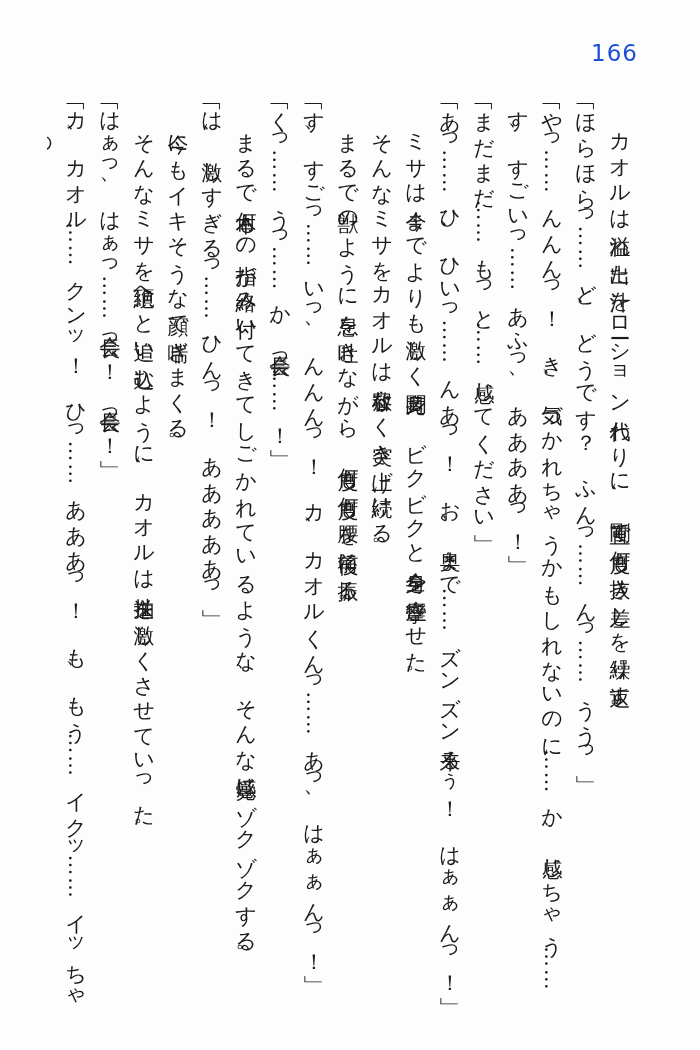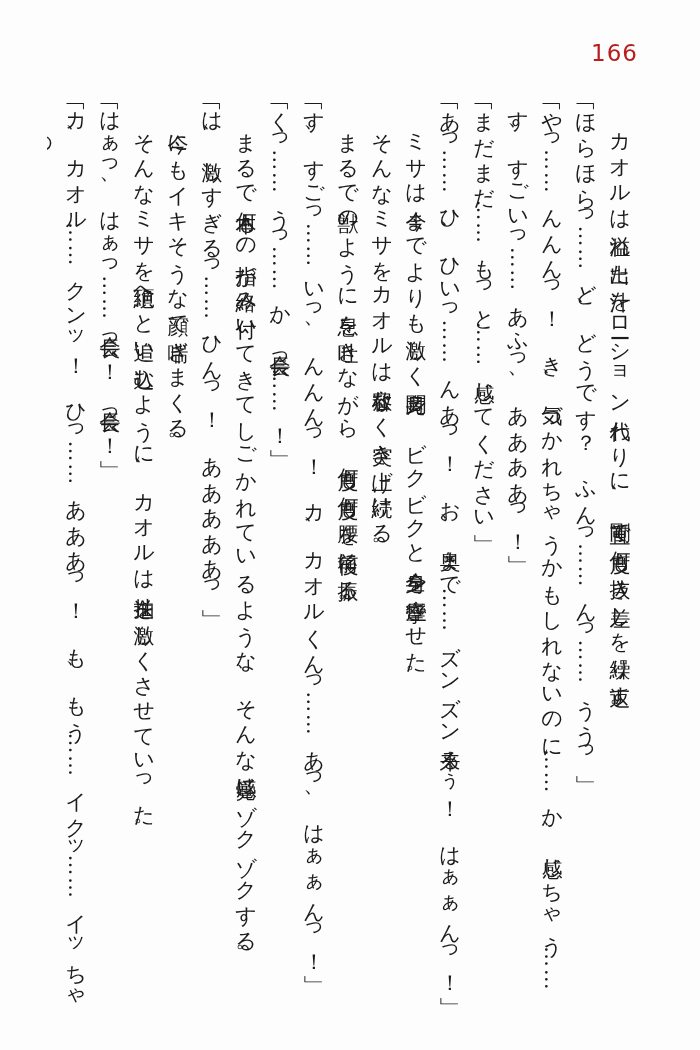--- a/index.html
+++ b/index.html
@@ -14,21 +14,21 @@
     background: #fdfdfd;
     overflow: hidden;
   }
   .page-number {
     position: absolute;
     top: 40px;
     left: 591px;
     font-family: "DejaVu Sans", "Liberation Sans", sans-serif;
     font-size: 23px;
     letter-spacing: 1px;
-    color: #b91c1c;
+    color: #1d4ed8;
   }
   .text-block {
     position: absolute;
     top: 96px;
     right: 63px;
     width: 590px;
     height: 930px;
     writing-mode: vertical-rl;
     text-orientation: mixed;
     font-family: "DejaVu Serif", "Liberation Serif", serif;

